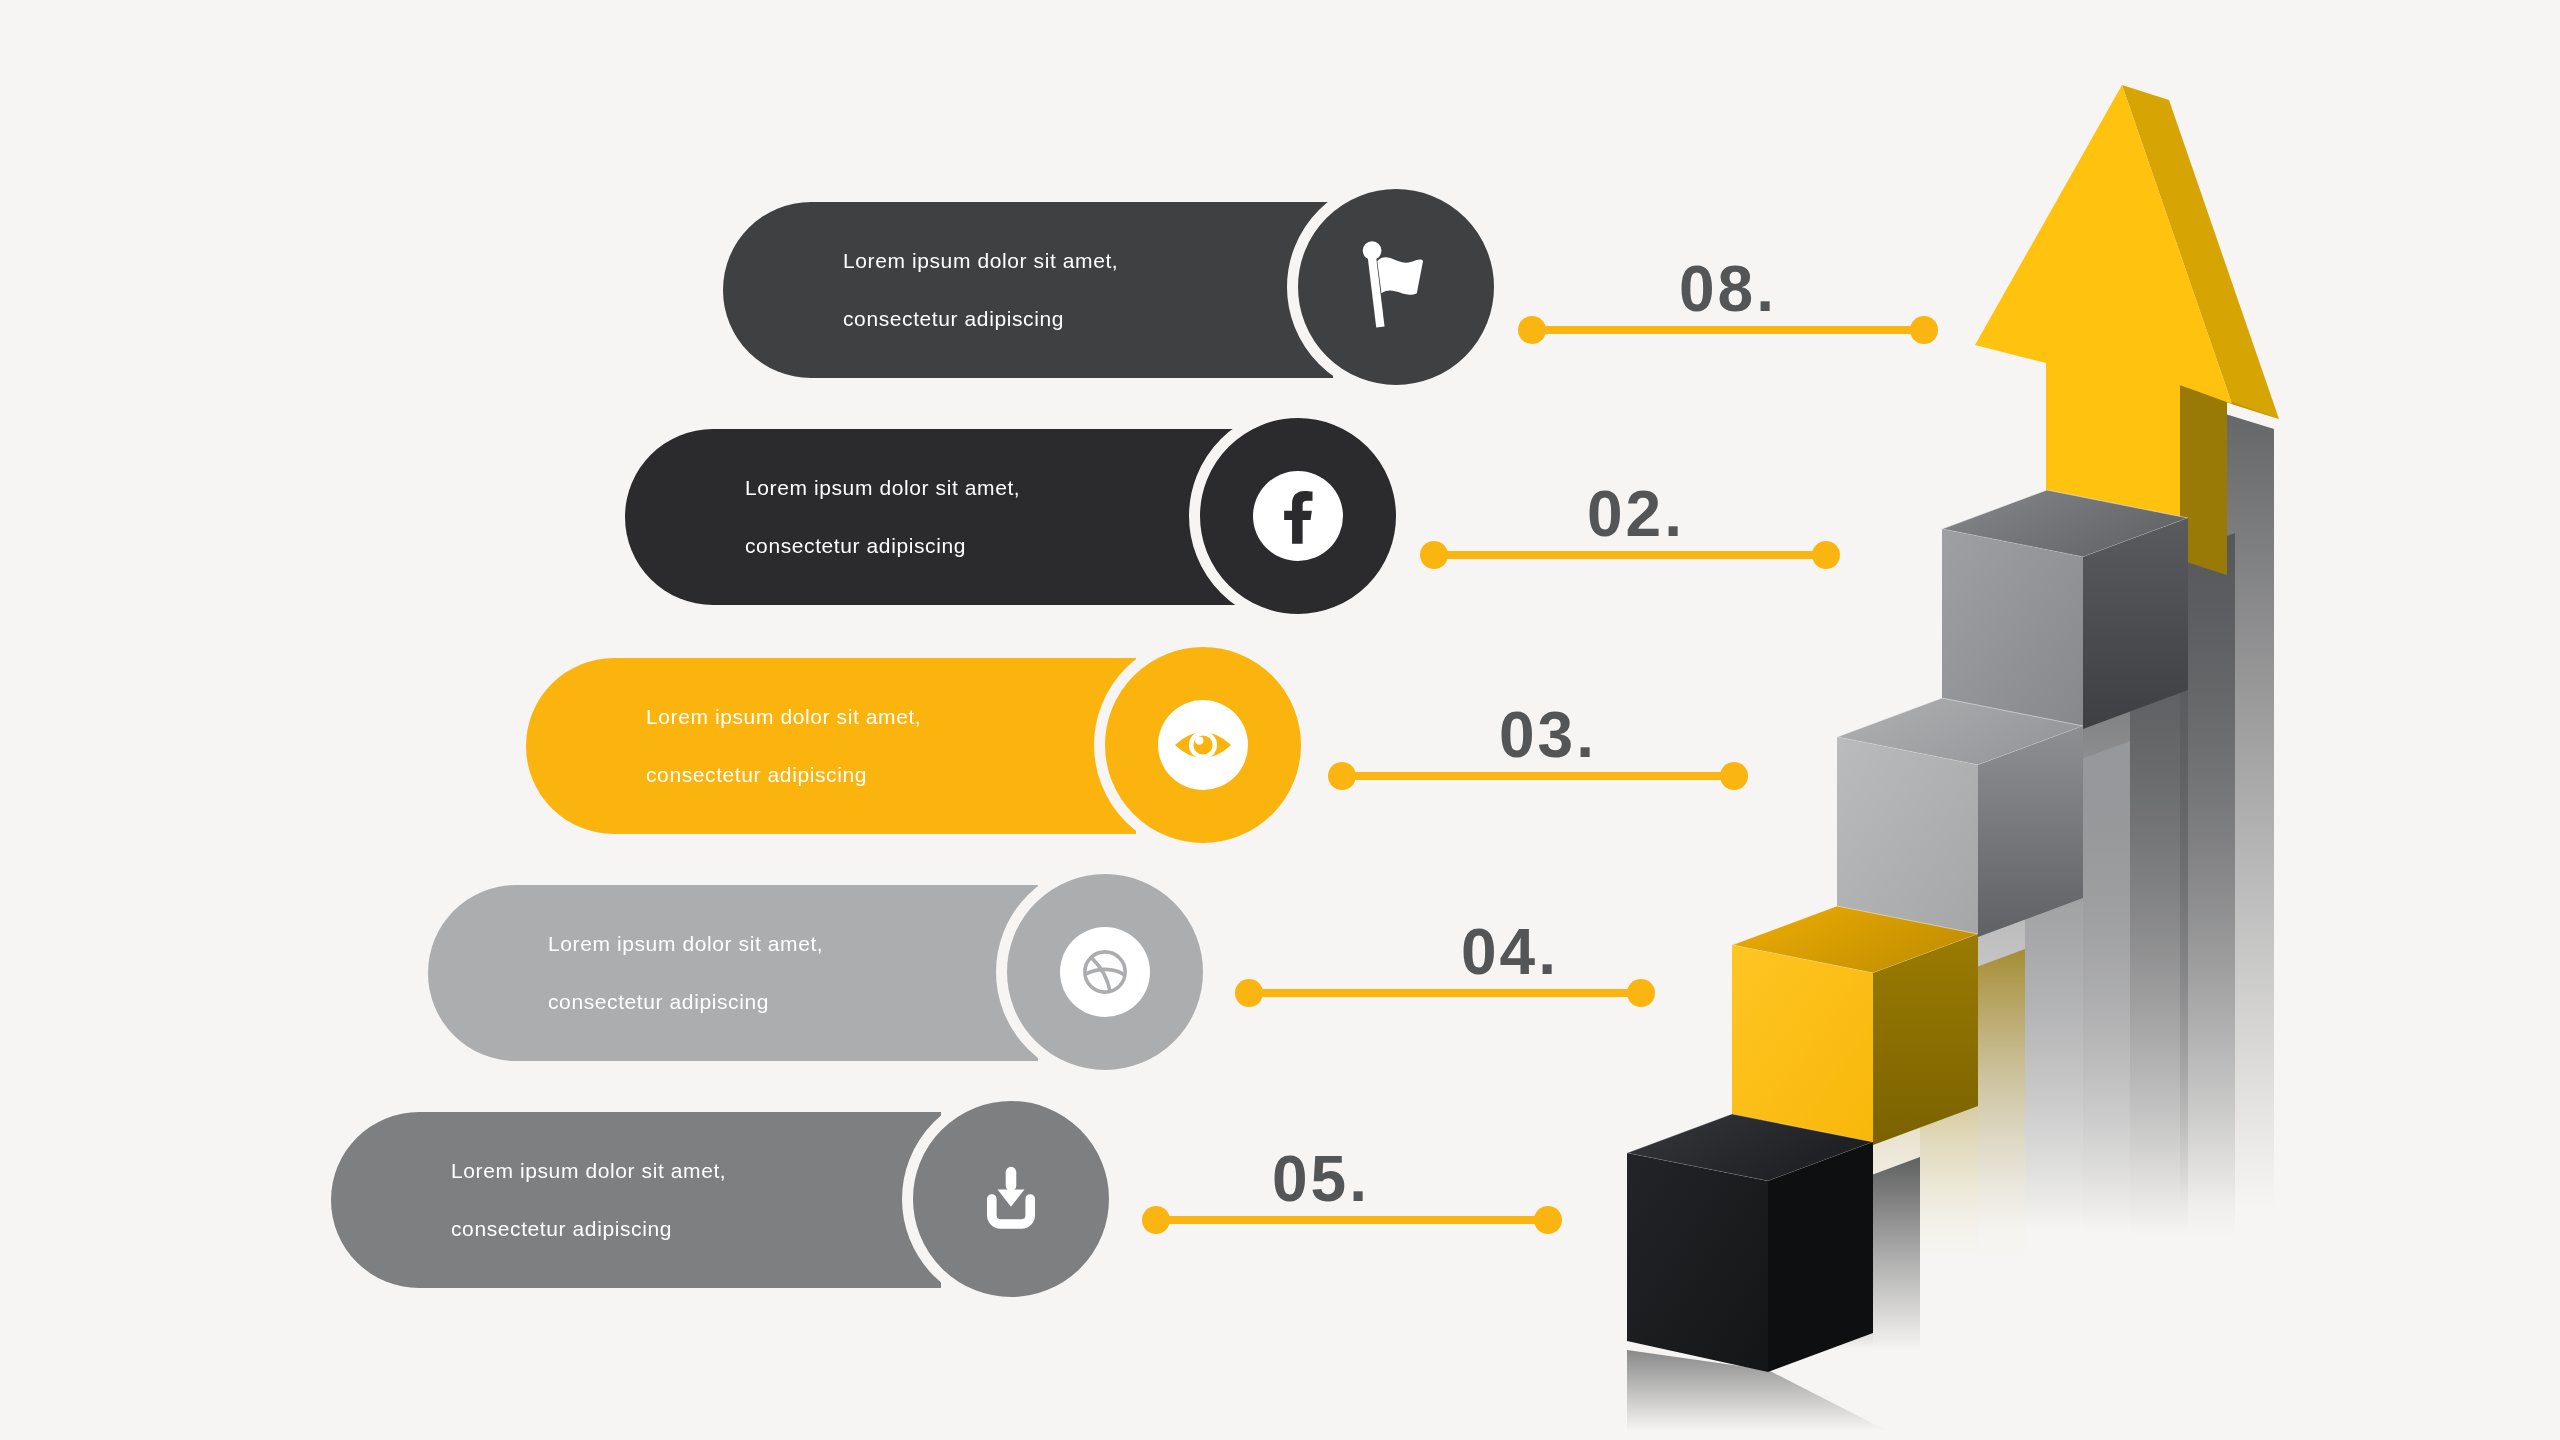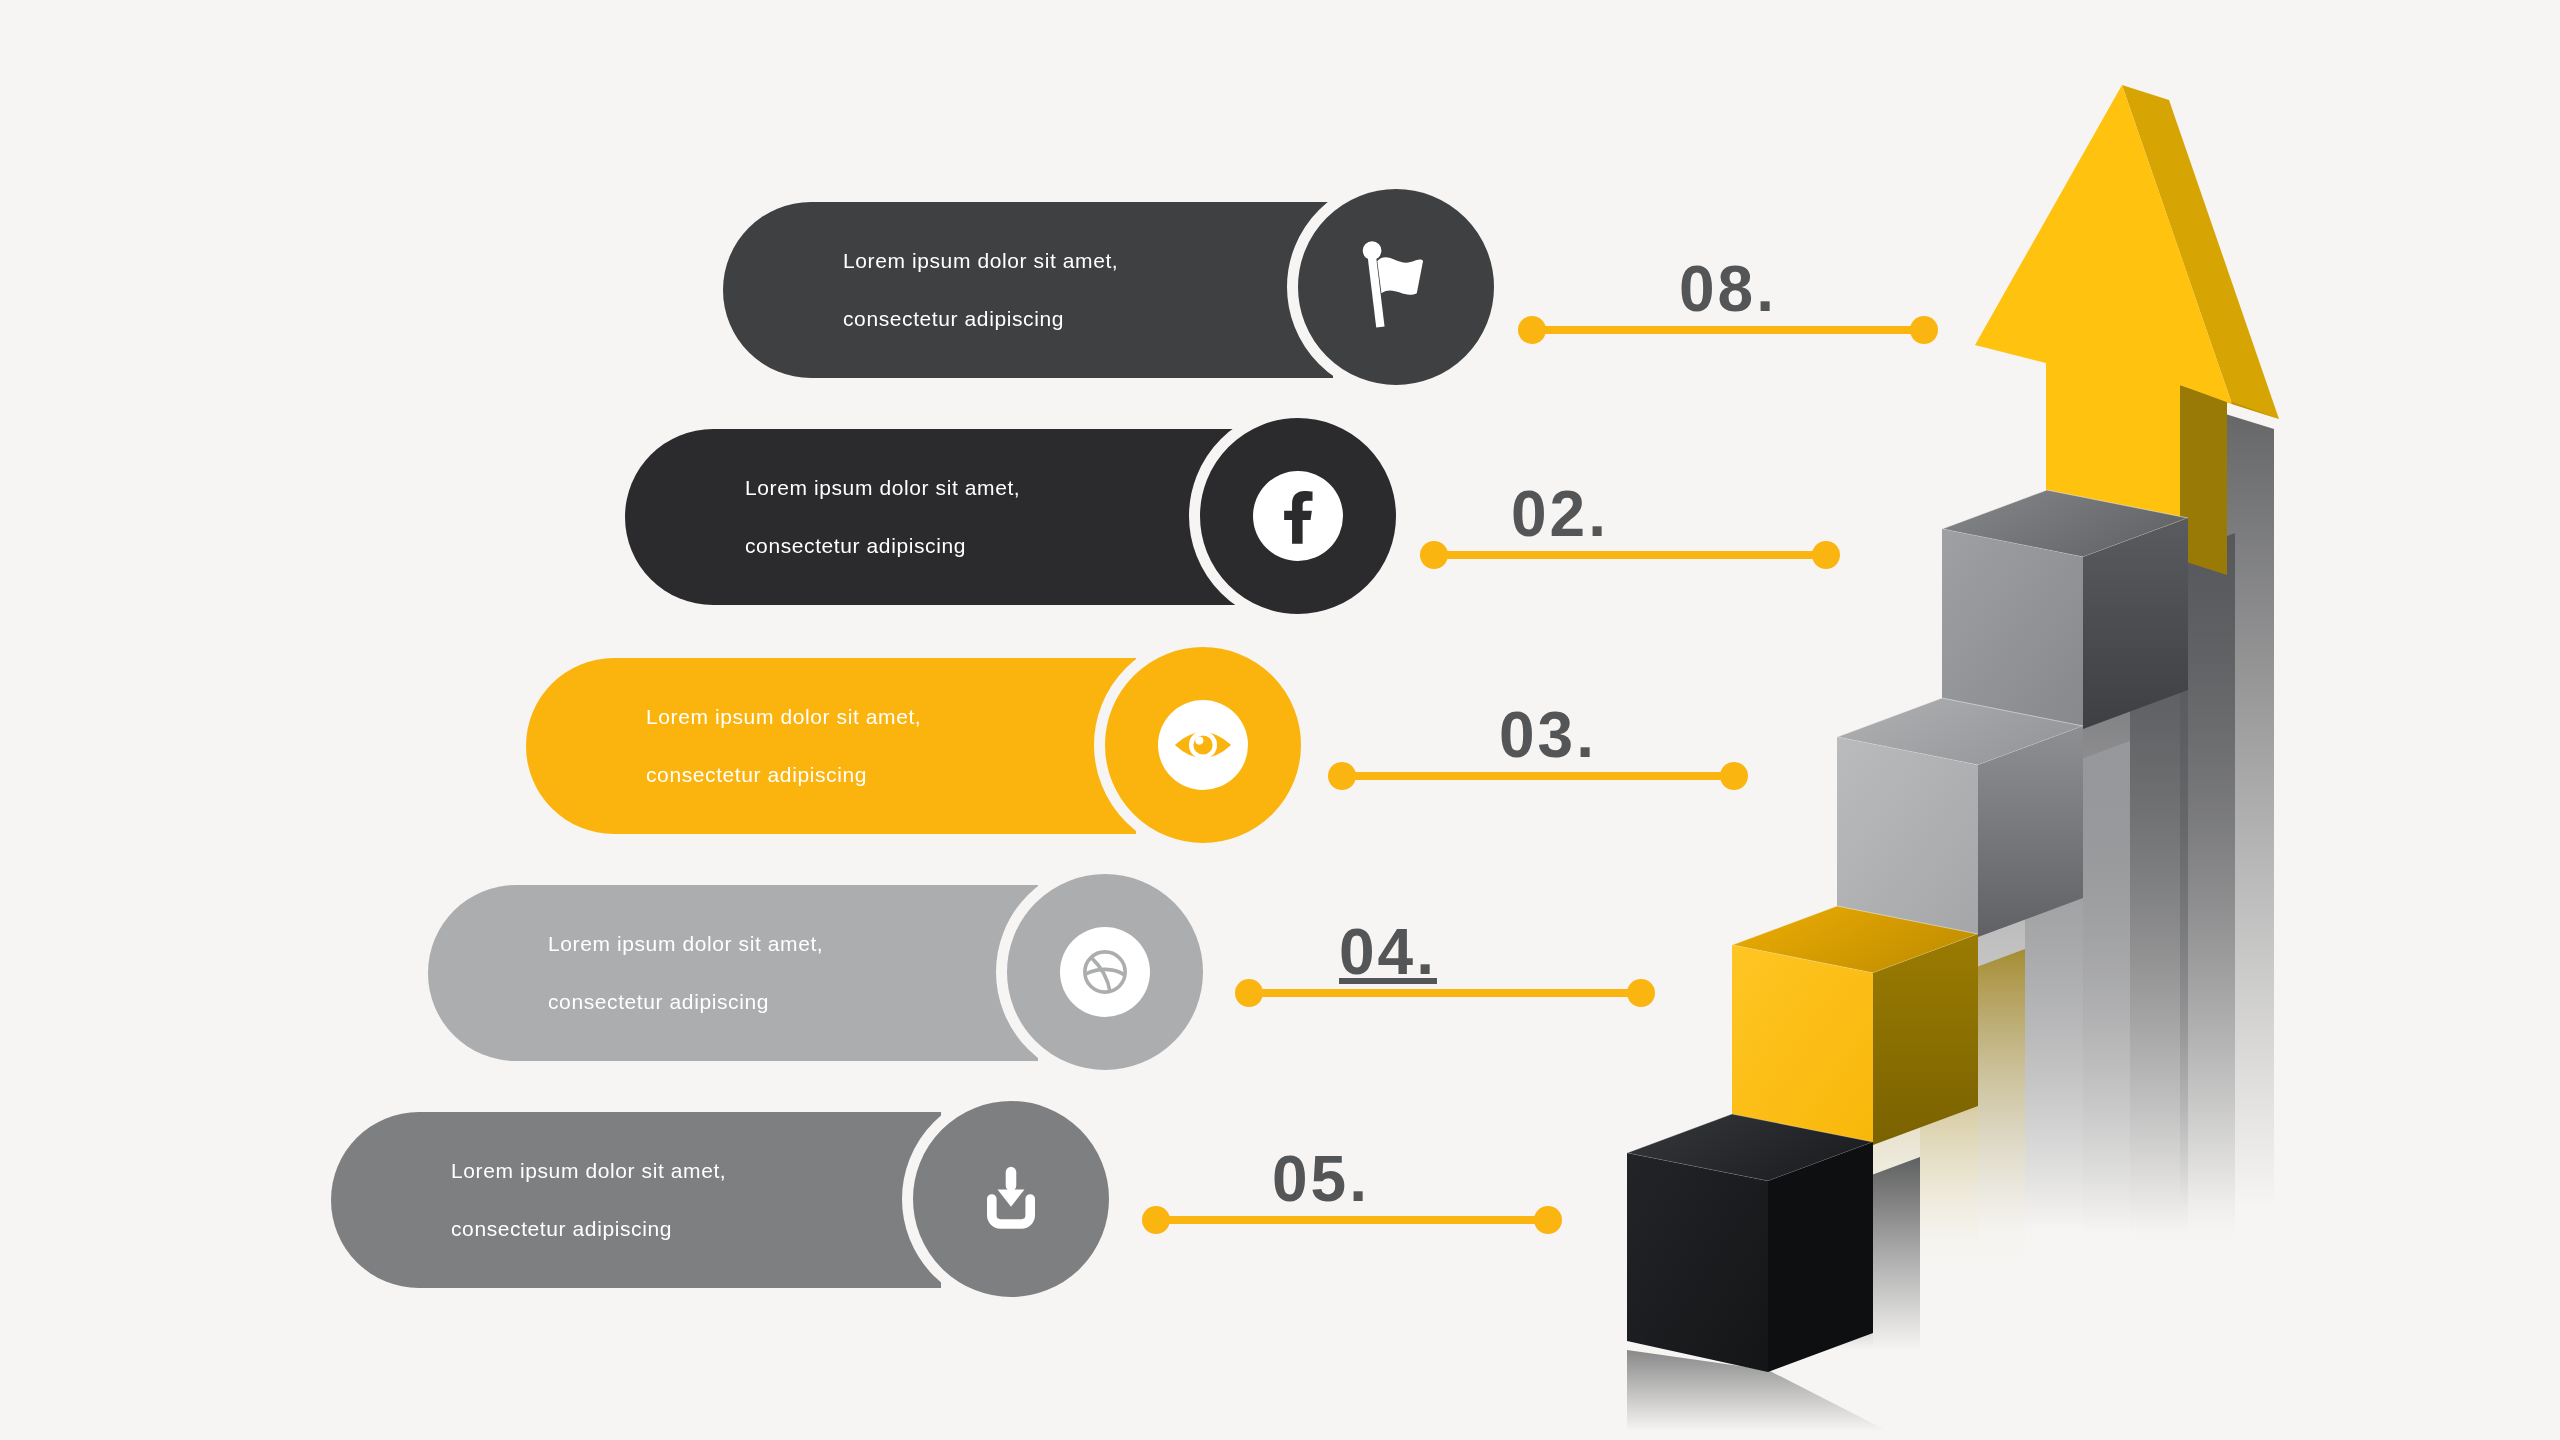--- a/index.html
+++ b/index.html
@@ -43,23 +43,23 @@
   .disc{
     width:90px;height:90px;border-radius:50%;background:#FFFFFF;
     display:flex;align-items:center;justify-content:center;
   }
   
   .num{
     position:absolute;width:220px;text-align:center;
     font-size:64px;font-weight:700;color:#545557;letter-spacing:3px;
   }
   .n1{left:1618px;top:252px;}
-  .n2{left:1450px;top:477px;}
+  .n2{left:1526px;top:477px;}
   .n3{left:1438px;top:698px;}
-  .n4{left:1278px;top:915px;text-decoration:underline;}
+  .n4{left:1400px;top:915px;}
   .n5{left:1211px;top:1142px;}
   
   .line{
     position:absolute;height:8px;width:392px;border-radius:4px;
     background:#FBB511;
   }
   .l1{left:1532px;top:326px;}
   .l2{left:1434px;top:551px;}
   .l3{left:1342px;top:772px;}
   .l4{left:1249px;top:989px;}

